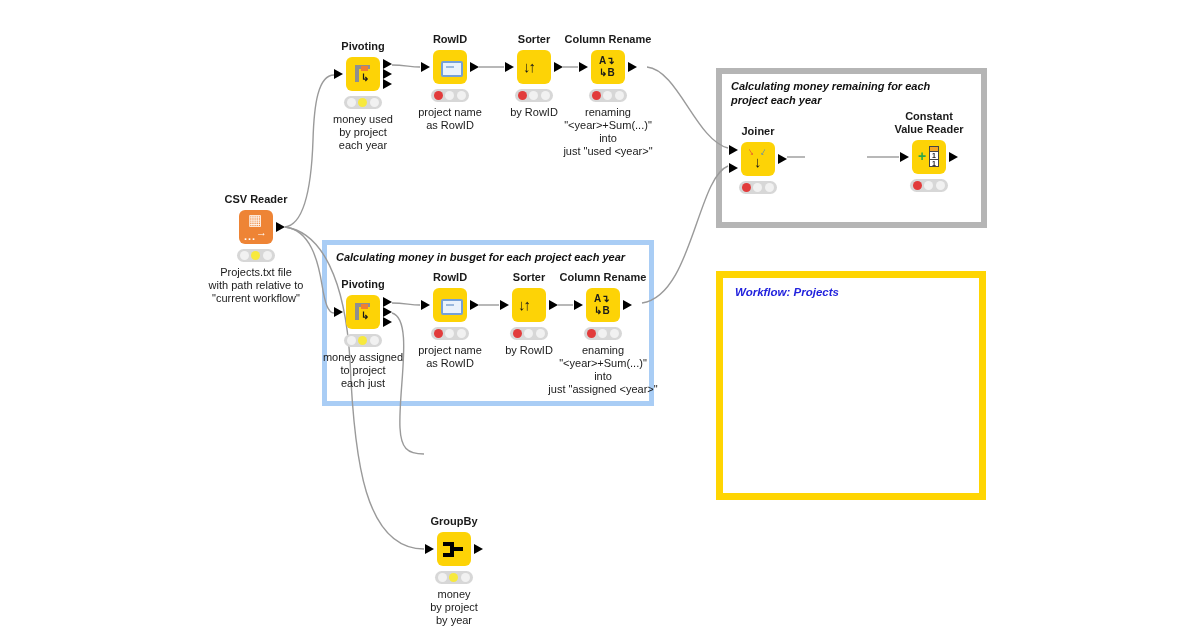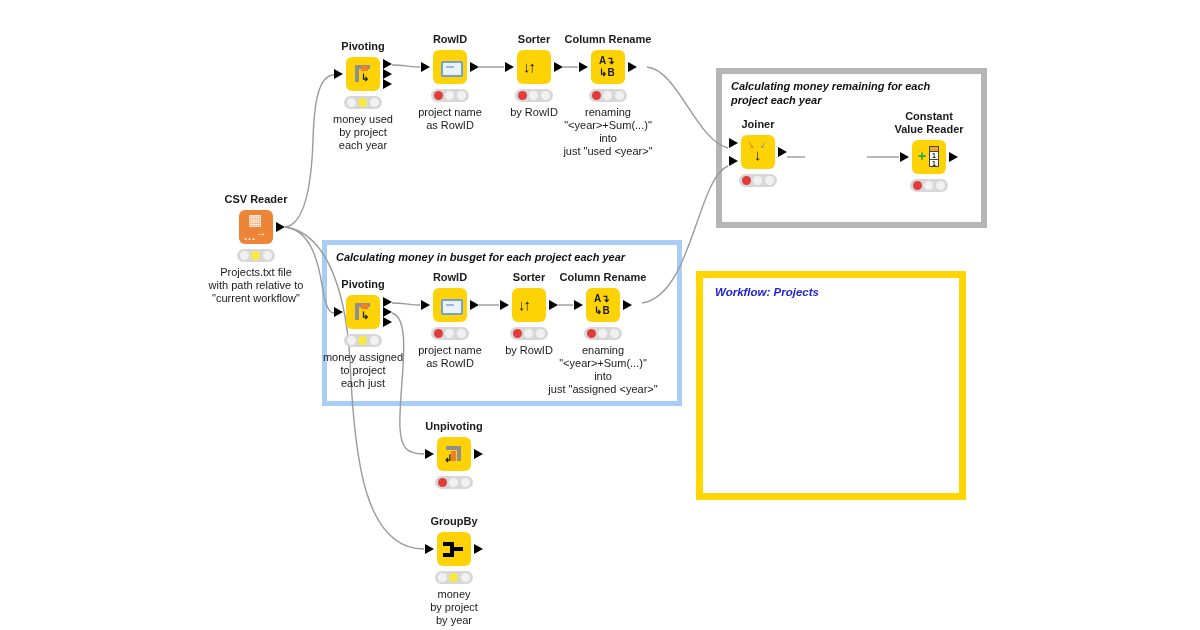--- a/index.html
+++ b/index.html
@@ -3,23 +3,23 @@
 <meta charset="utf-8">
 <style>
   html,body{margin:0;padding:0;background:#fff;}
   .canvas{position:relative;width:1200px;height:630px;background:#fff;overflow:hidden;
           font-family:"Liberation Sans",sans-serif;color:#1a1a1a;}
   
   .box{position:absolute;background:#fff;box-sizing:border-box;}
   .box .btitle{font-size:11px;font-weight:bold;font-style:italic;color:#111;
                padding:5px 9px;white-space:pre-line;line-height:14px;}
   .box-pink{left:318px;top:8px;width:350px;height:163px;border:6px solid #f9b8f2;}
-  .box-blue{left:322px;top:240px;width:360px;height:166px;border:5px solid #a9cdf5;}
+  .box-blue{left:322px;top:240px;width:332px;height:166px;border:5px solid #a9cdf5;}
   .box-gray{left:716px;top:68px;width:271px;height:160px;border:6px solid #b5b5b5;}
-  .box-note{left:696px;top:271px;width:270px;height:229px;border:7px solid #ffd502;}
+  .box-note{left:716px;top:271px;width:270px;height:229px;border:7px solid #ffd502;}
   .box-note .ntitle{font-size:11.5px;font-weight:bold;font-style:italic;color:#2222dd;
                     margin:8px 12px 0 12px;}
   .box-note p{font-size:11.5px;line-height:15px;margin:12px 12px 0 12px;white-space:pre-line;}
   
   svg.wires{position:absolute;left:0;top:0;z-index:2;}
   svg.wires path{fill:none;stroke:#9a9a9a;stroke-width:1.4;}
   
   .node{position:absolute;width:150px;z-index:3;text-align:center;}
   .nlabel{font-size:11px;font-weight:bold;height:13px;line-height:13px;white-space:pre-line;}
   .nlabel.two{height:26px;}
@@ -171,21 +171,21 @@
         <i></i>
         <i></i>
         <i></i>
       </div>
     <div class="ndesc">renaming
 "&lt;year&gt;+Sum(...)"
 into
 just "used &lt;year&gt;"</div>
   </div>
 
-  <div class="node" style="left:683px;top:118px">
+  <div class="node" style="left:683px;top:125px">
     <div class="nlabel">Joiner</div>
     <div class="nsq">
       <span class="pin" style="top:3px"></span>
       <span class="pin" style="top:21px"></span>
       <span class="pout" style="top:12px"></span>
       <span class="ic" style="left:7px;top:4px;color:#e0393c;font-size:11px;font-weight:bold;transform:rotate(-30deg)">↓</span>
       <span class="ic" style="left:20px;top:4px;color:#3b7fd4;font-size:11px;font-weight:bold;transform:rotate(30deg)">↓</span>
       <span class="ic" style="left:13px;top:12px;font-size:15px;font-weight:bold">↓</span>
     </div>
     <div class="lights red">
@@ -285,37 +285,20 @@
         <i></i>
         <i></i>
         <i></i>
       </div>
     <div class="ndesc">enaming
 "&lt;year&gt;+Sum(...)"
 into
 just "assigned &lt;year&gt;"</div>
   </div>
 
-  <div class="node" style="left:379px;top:420px">
-    <div class="nlabel">Unpivoting</div>
-    <div class="nsq">
-      <span class="pin" style="top:12px"></span>
-      <span class="pout" style="top:12px"></span>
-      <span class="gbar" style="left:9px;top:9px;width:15px;height:4px"></span>
-      <span class="gbar" style="left:20px;top:9px;width:4px;height:15px"></span>
-      <span class="obar" style="left:14px;top:14px;width:5px;height:10px"></span>
-      <span class="ic" style="left:7px;top:17px;font-size:10px;font-weight:bold">↲</span>
-    </div>
-    <div class="lights red">
-        <i></i>
-        <i></i>
-        <i></i>
-      </div>
-    <div class="ndesc"></div>
-  </div>
 
   <div class="node" style="left:379px;top:515px">
     <div class="nlabel">GroupBy</div>
     <div class="nsq">
       <span class="pin" style="top:12px"></span>
       <span class="pout" style="top:12px"></span>
       <span class="bar" style="left:6px;top:10px;width:8px;height:4px"></span>
       <span class="bar" style="left:6px;top:21px;width:8px;height:4px"></span>
       <span class="bar" style="left:13px;top:10px;width:4px;height:15px"></span>
       <span class="bar" style="left:16px;top:15px;width:10px;height:4px"></span>

